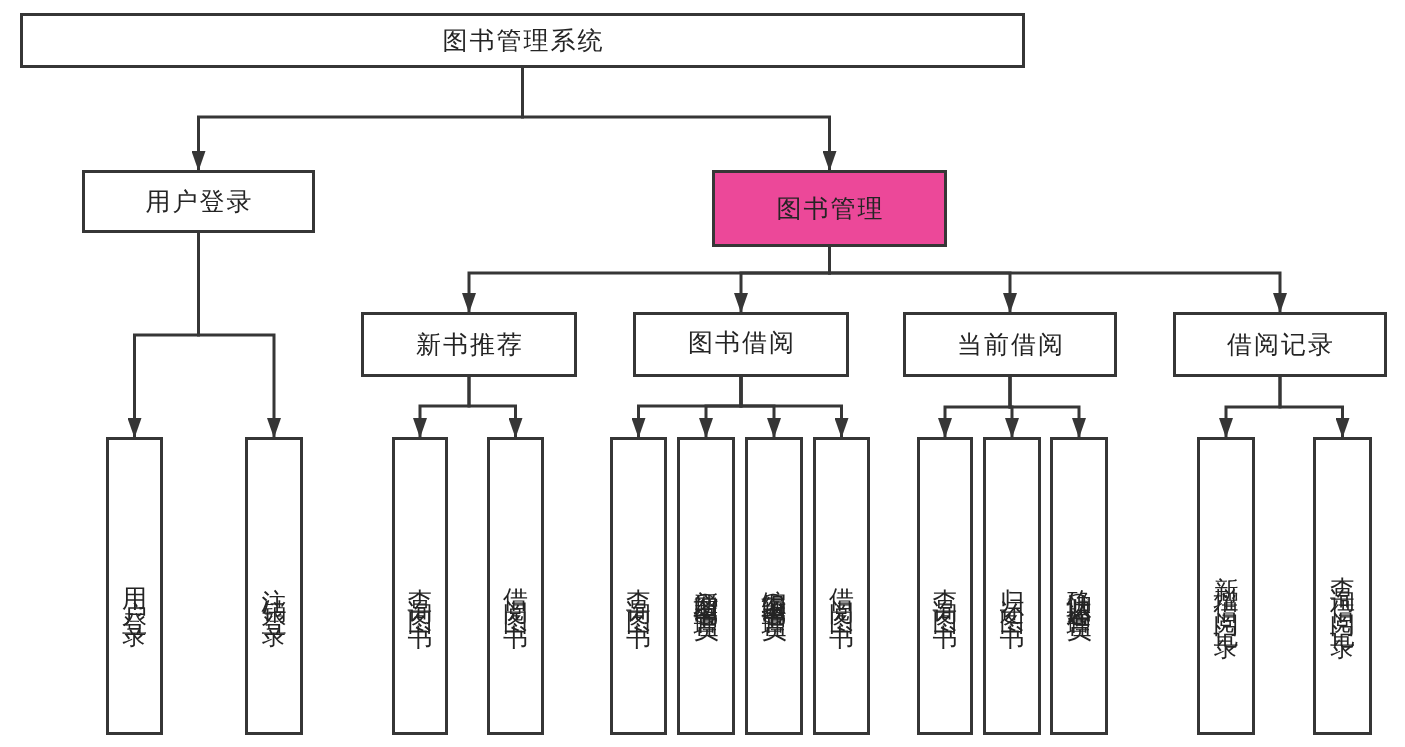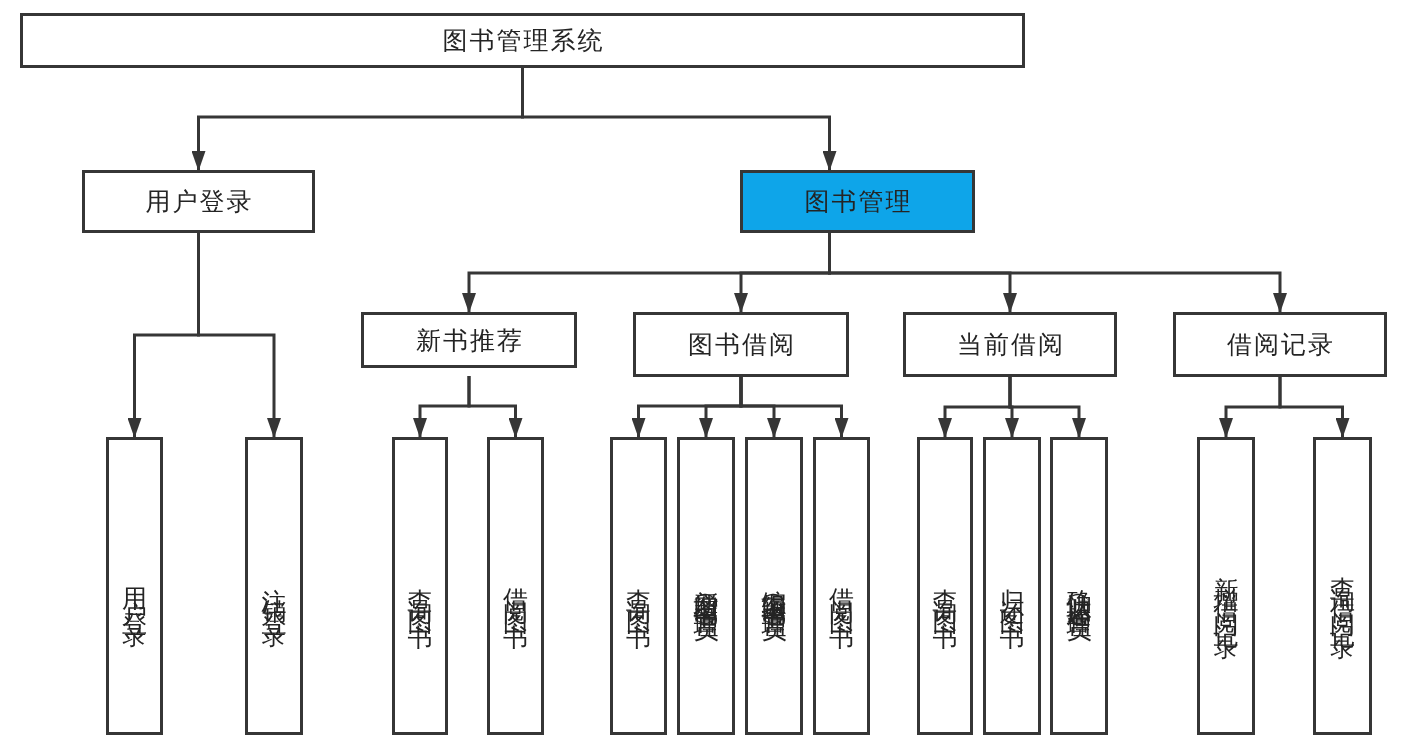--- a/index.html
+++ b/index.html
@@ -89,27 +89,27 @@
       <path class="edge" d="M 1280 376 L 1280 407 L 1226 407 L 1226 438" stroke="#363636" marker-end="url(#arrowhead)"></path>
       <path class="edge" d="M 1280 376 L 1280 407 L 1342.5 407 L 1342.5 438" stroke="#363636" marker-end="url(#arrowhead)"></path>
     </svg>
   <div id="nodes-layer">
       <div class="node" style="left: 20px; top: 13px; width: 1005px; height: 55px; border-color: rgb(54, 54, 54); background: rgb(255, 255, 255);">
         <span class="hlabel">图书管理系统</span>
       </div>
       <div class="node" style="left: 82px; top: 170px; width: 233px; height: 63px; border-color: rgb(54, 54, 54); background: rgb(255, 255, 255);">
         <span class="hlabel">用户登录</span>
       </div>
-      <div class="node" style="left: 712px; top: 170px; width: 235px; height: 63px; border-color: rgb(54, 54, 54); background: #0ea5e9; margin-left: 28px;">
+      <div class="node" style="left: 712px; top: 170px; width: 235px; height: 77px; border-color: rgb(54, 54, 54); background: #ec4899;">
         <span class="hlabel">图书管理</span>
       </div>
-      <div class="node" style="left: 361px; top: 312px; width: 216px; height: 56px; border-color: rgb(54, 54, 54); background: rgb(255, 255, 255);">
+      <div class="node" style="left: 361px; top: 312px; width: 216px; height: 65px; border-color: rgb(54, 54, 54); background: rgb(255, 255, 255);">
         <span class="hlabel">新书推荐</span>
       </div>
-      <div class="node" style="left: 633px; top: 312px; width: 216px; height: 65px; border-color: rgb(54, 54, 54); background: rgb(255, 255, 255);">
+      <div class="node" style="left: 633px; top: 312px; width: 216px; height: 65px; border-color: rgb(54, 54, 54); background: rgb(255, 255, 255); font-family: Liberation Mono, monospace;">
         <span class="hlabel">图书借阅</span>
       </div>
       <div class="node" style="left: 903px; top: 312px; width: 214px; height: 65px; border-color: rgb(54, 54, 54); background: rgb(255, 255, 255);">
         <span class="hlabel">当前借阅</span>
       </div>
       <div class="node" style="left: 1173px; top: 312px; width: 214px; height: 65px; border-color: rgb(54, 54, 54); background: rgb(255, 255, 255); font-family: Liberation Serif, serif;">
         <span class="hlabel">借阅记录</span>
       </div>
       <div class="node" style="left: 106px; top: 437px; width: 57px; height: 298px; border-color: rgb(54, 54, 54); background: rgb(255, 255, 255);">
         <span class="vlabel" style="letter-spacing: 12px; padding-top: 12px;">用户登录</span>

